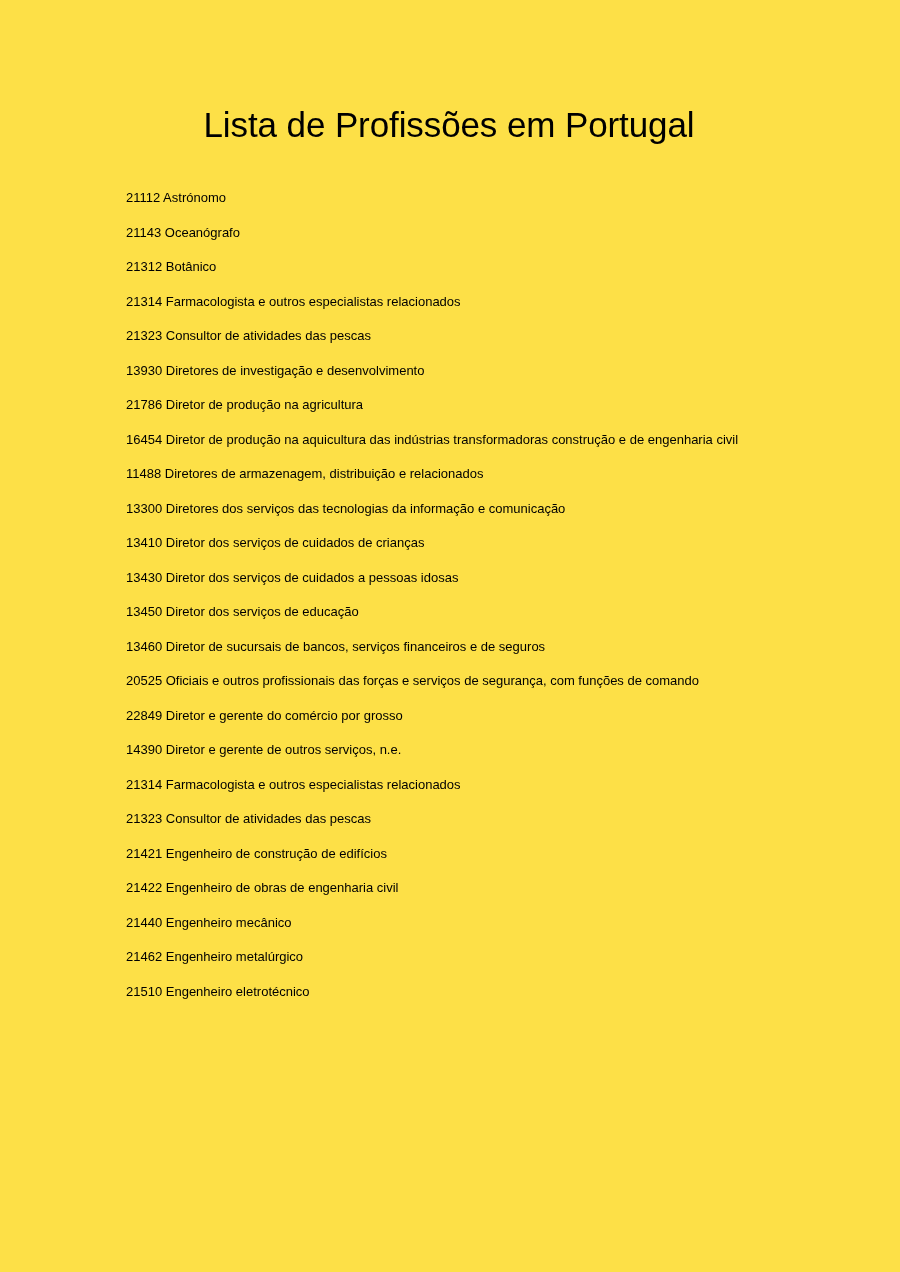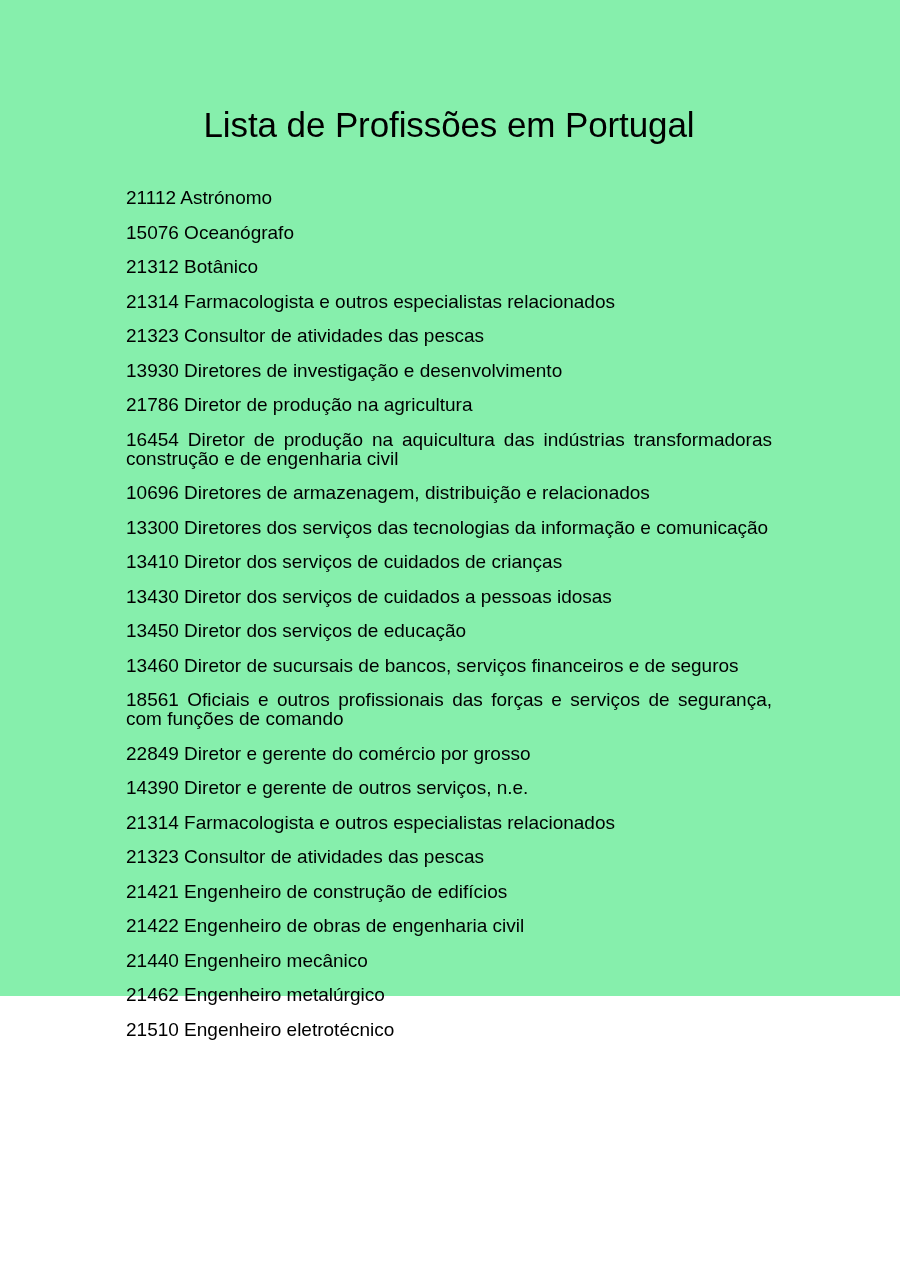--- a/index.html
+++ b/index.html
@@ -14,22 +14,22 @@
     position: relative;
     font-family: "Liberation Sans", "DejaVu Sans", sans-serif;
     color: #000000;
     -webkit-font-smoothing: antialiased;
   }
   .page {
     position: absolute;
     left: 0;
     top: 0;
     width: 900px;
-    height: 996px;
-    background: #86efac;
+    height: 1272px;
+    background: #fde047;
     box-sizing: border-box;
   }
   .content {
     position: absolute;
     left: 126px;
     top: 0;
     width: 646px;
   }
   .doc-title {
     margin: 0;
@@ -42,21 +42,21 @@
     padding-top: 104px;
     white-space: nowrap;
   }
   .list {
     margin: 0;
     padding: 0;
     list-style: none;
     padding-top: 42px;
   }
   .entry {
-    font-size: 19px;
+    font-size: 13px;
     line-height: 19px;
     margin: 0 0 15.5px 0;
     text-align: justify;
     text-justify: inter-word;
     word-spacing: 0px;
   }
   
   .entry:last-child {
     margin-bottom: 16px;
   }
@@ -64,34 +64,34 @@
 </head>
 <body>
 
 <div class="page">
   <div class="content">
 
     <h1 class="doc-title">Lista de Profissões em Portugal</h1>
 
     <div class="list">
         <p class="entry">21112 Astrónomo</p>
-        <p class="entry">15076 Oceanógrafo</p>
+        <p class="entry">21143 Oceanógrafo</p>
         <p class="entry">21312 Botânico</p>
         <p class="entry">21314 Farmacologista e outros especialistas relacionados</p>
         <p class="entry">21323 Consultor de atividades das pescas</p>
         <p class="entry">13930 Diretores de investigação e desenvolvimento</p>
         <p class="entry">21786 Diretor de produção na agricultura</p>
         <p class="entry">16454 Diretor de produção na aquicultura das indústrias transformadoras construção e de engenharia civil</p>
-        <p class="entry">10696 Diretores de armazenagem, distribuição e relacionados</p>
+        <p class="entry">11488 Diretores de armazenagem, distribuição e relacionados</p>
         <p class="entry">13300 Diretores dos serviços das tecnologias da informação e comunicação</p>
         <p class="entry">13410 Diretor dos serviços de cuidados de crianças</p>
         <p class="entry">13430 Diretor dos serviços de cuidados a pessoas idosas</p>
         <p class="entry">13450 Diretor dos serviços de educação</p>
         <p class="entry">13460 Diretor de sucursais de bancos, serviços financeiros e de seguros</p>
-        <p class="entry">18561 Oficiais e outros profissionais das forças e serviços de segurança, com funções de comando</p>
+        <p class="entry">20525 Oficiais e outros profissionais das forças e serviços de segurança, com funções de comando</p>
         <p class="entry">22849 Diretor e gerente do comércio por grosso</p>
         <p class="entry">14390 Diretor e gerente de outros serviços, n.e.</p>
         <p class="entry">21314 Farmacologista e outros especialistas relacionados</p>
         <p class="entry">21323 Consultor de atividades das pescas</p>
         <p class="entry">21421 Engenheiro de construção de edifícios</p>
         <p class="entry">21422 Engenheiro de obras de engenharia civil</p>
         <p class="entry">21440 Engenheiro mecânico</p>
         <p class="entry">21462 Engenheiro metalúrgico</p>
         <p class="entry">21510 Engenheiro eletrotécnico</p>
       </div>

